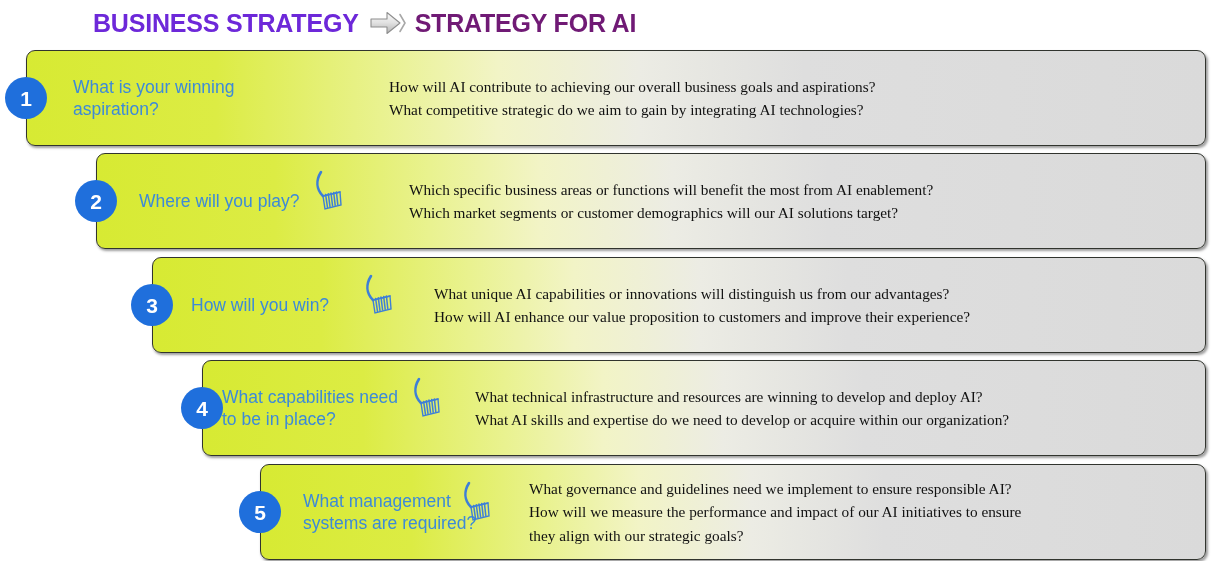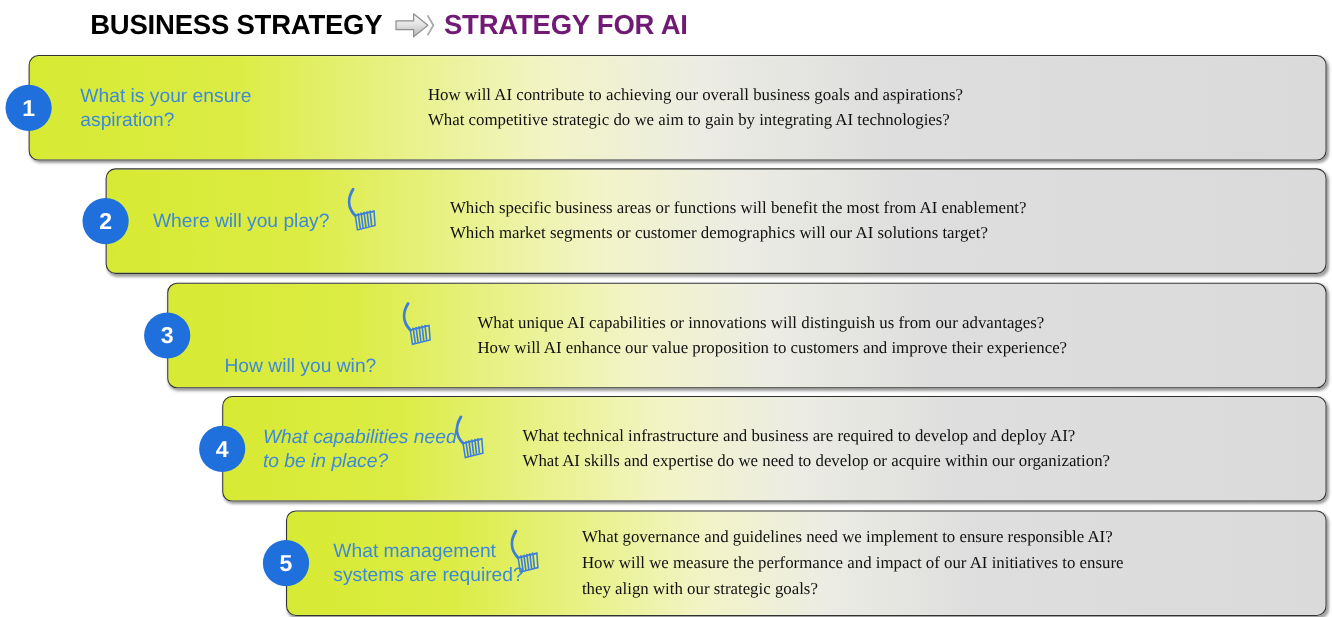--- a/index.html
+++ b/index.html
@@ -30,21 +30,21 @@
     align-items: center;
     margin-left: 82px;
   }
   .title-part {
     font-size: 25px;
     font-weight: bold;
     letter-spacing: -0.2px;
     white-space: nowrap;
     line-height: 1;
   }
-  #title-left  { color: #000000; }
+  #title-left  { color: #6d28d9; margin-left: 11px; }
   #title-right { color: #701a75; }
   #title-arrow {
     width: 36px;
     height: 26px;
     margin: 0 9px 0 11px;
     flex: 0 0 auto;
     display: block;
   }
 
   
@@ -125,22 +125,22 @@
   }
   .detail .line { white-space: pre-line; }
   #row-0 .detail { left: 362px; }
   #row-1 .detail { left: 312px; }
   #row-2 .detail { left: 281px; }
   #row-3 .detail { left: 272px; }
   #row-4 .detail { left: 268px; }
 
   #row-0 .qlabel { left: 46px; }
   #row-1 .qlabel { left: 42px; }
-  #row-2 .qlabel { left: 51px; margin-top: 27px; }
-  #row-3 .qlabel { left: 36px; font-style: italic; }
+  #row-2 .qlabel { left: 38px; }
+  #row-3 .qlabel { left: 19px; }
   #row-4 .qlabel { left: 42px; }
 
   
   .connector {
     position: absolute;
     width: 34px;
     height: 42px;
     z-index: 6;
   }
   #conn-0 { left: 312px; top: 124px; }
@@ -168,21 +168,21 @@
     </svg>
 
     <span class="title-part" id="title-right">STRATEGY FOR AI</span>
   </div>
 </div>
 
 <div id="stair">
 
   <div class="row" id="row-0">
     <div class="badge">1</div>
-    <div class="qlabel">What is your ensure
+    <div class="qlabel">What is your winning
 aspiration?</div>
     <div class="detail">
       <div class="line">How will AI contribute to achieving our overall business goals and aspirations?</div>
       <div class="line">What competitive strategic do we aim to gain by integrating AI technologies?</div>
     </div>
   </div>
 
   <div class="row" id="row-1">
     <div class="badge">2</div>
     <div class="qlabel">Where will you play?</div>
@@ -199,21 +199,21 @@
       <div class="line">What unique AI capabilities or innovations will distinguish us from our advantages?</div>
       <div class="line">How will AI enhance our value proposition to customers and improve their experience?</div>
     </div>
   </div>
 
   <div class="row" id="row-3">
     <div class="badge">4</div>
     <div class="qlabel">What capabilities need
 to be in place?</div>
     <div class="detail">
-      <div class="line">What technical infrastructure and business are required to develop and deploy AI?</div>
+      <div class="line">What technical infrastructure and resources are winning to develop and deploy AI?</div>
       <div class="line">What AI skills and expertise do we need to develop or acquire within our organization?</div>
     </div>
   </div>
 
   <div class="row" id="row-4">
     <div class="badge">5</div>
     <div class="qlabel">What management
 systems are required?</div>
     <div class="detail">
       <div class="line">What governance and guidelines need we implement to ensure responsible AI?</div>

